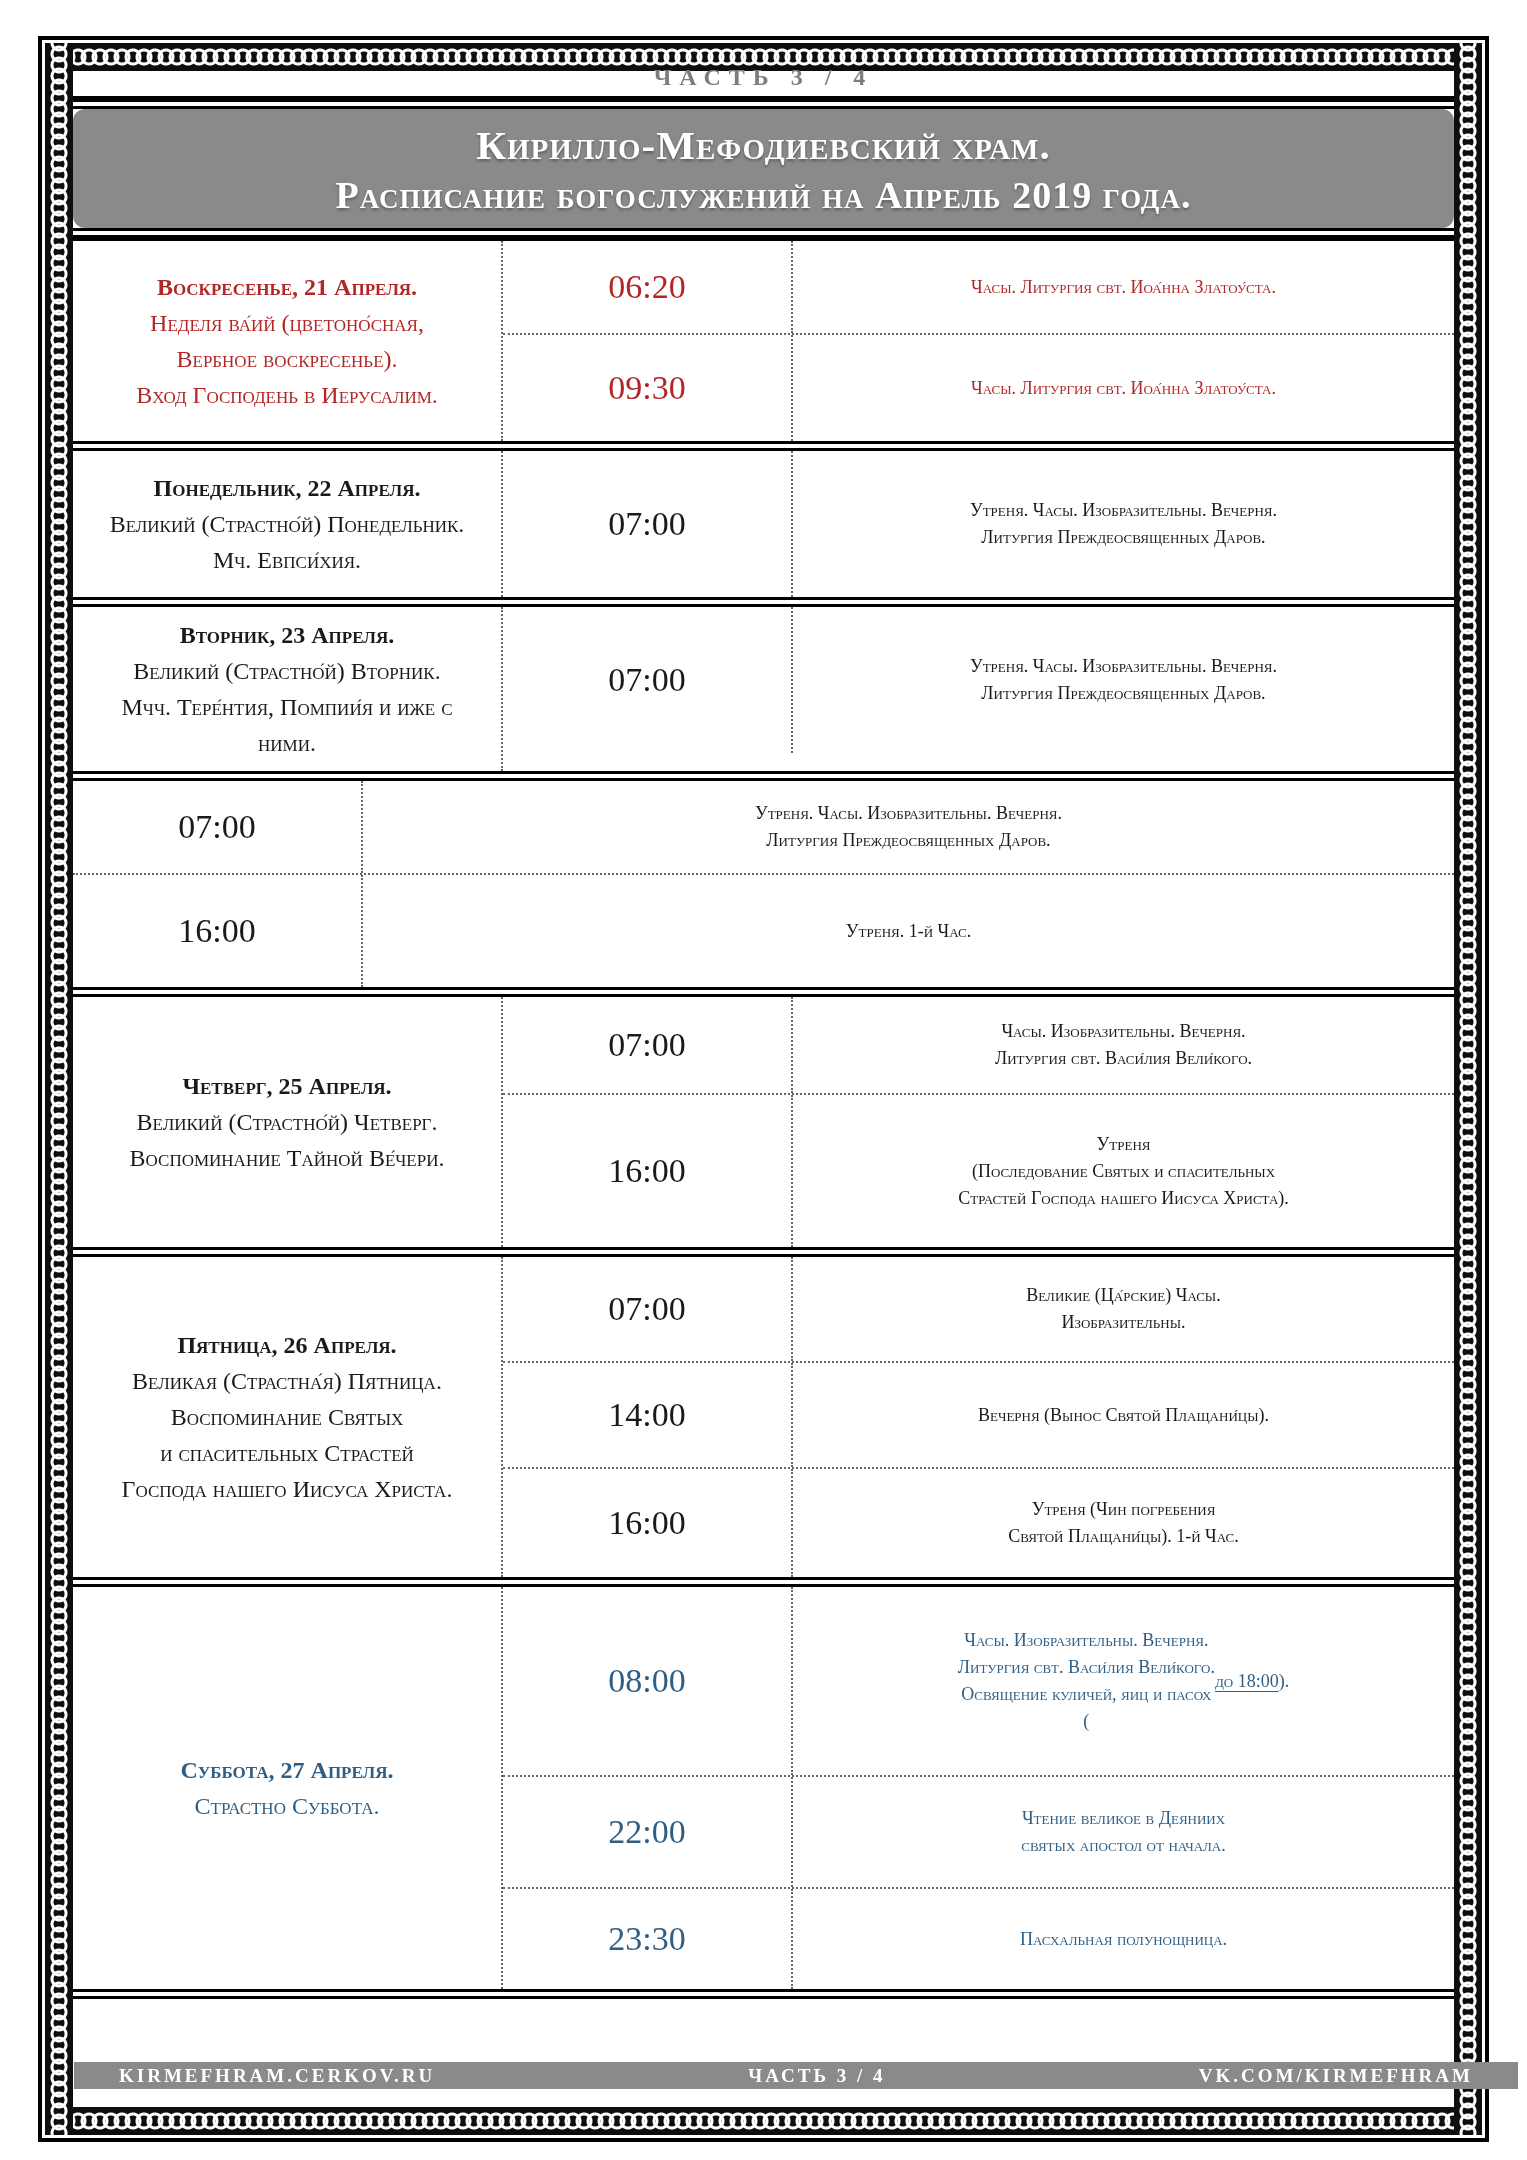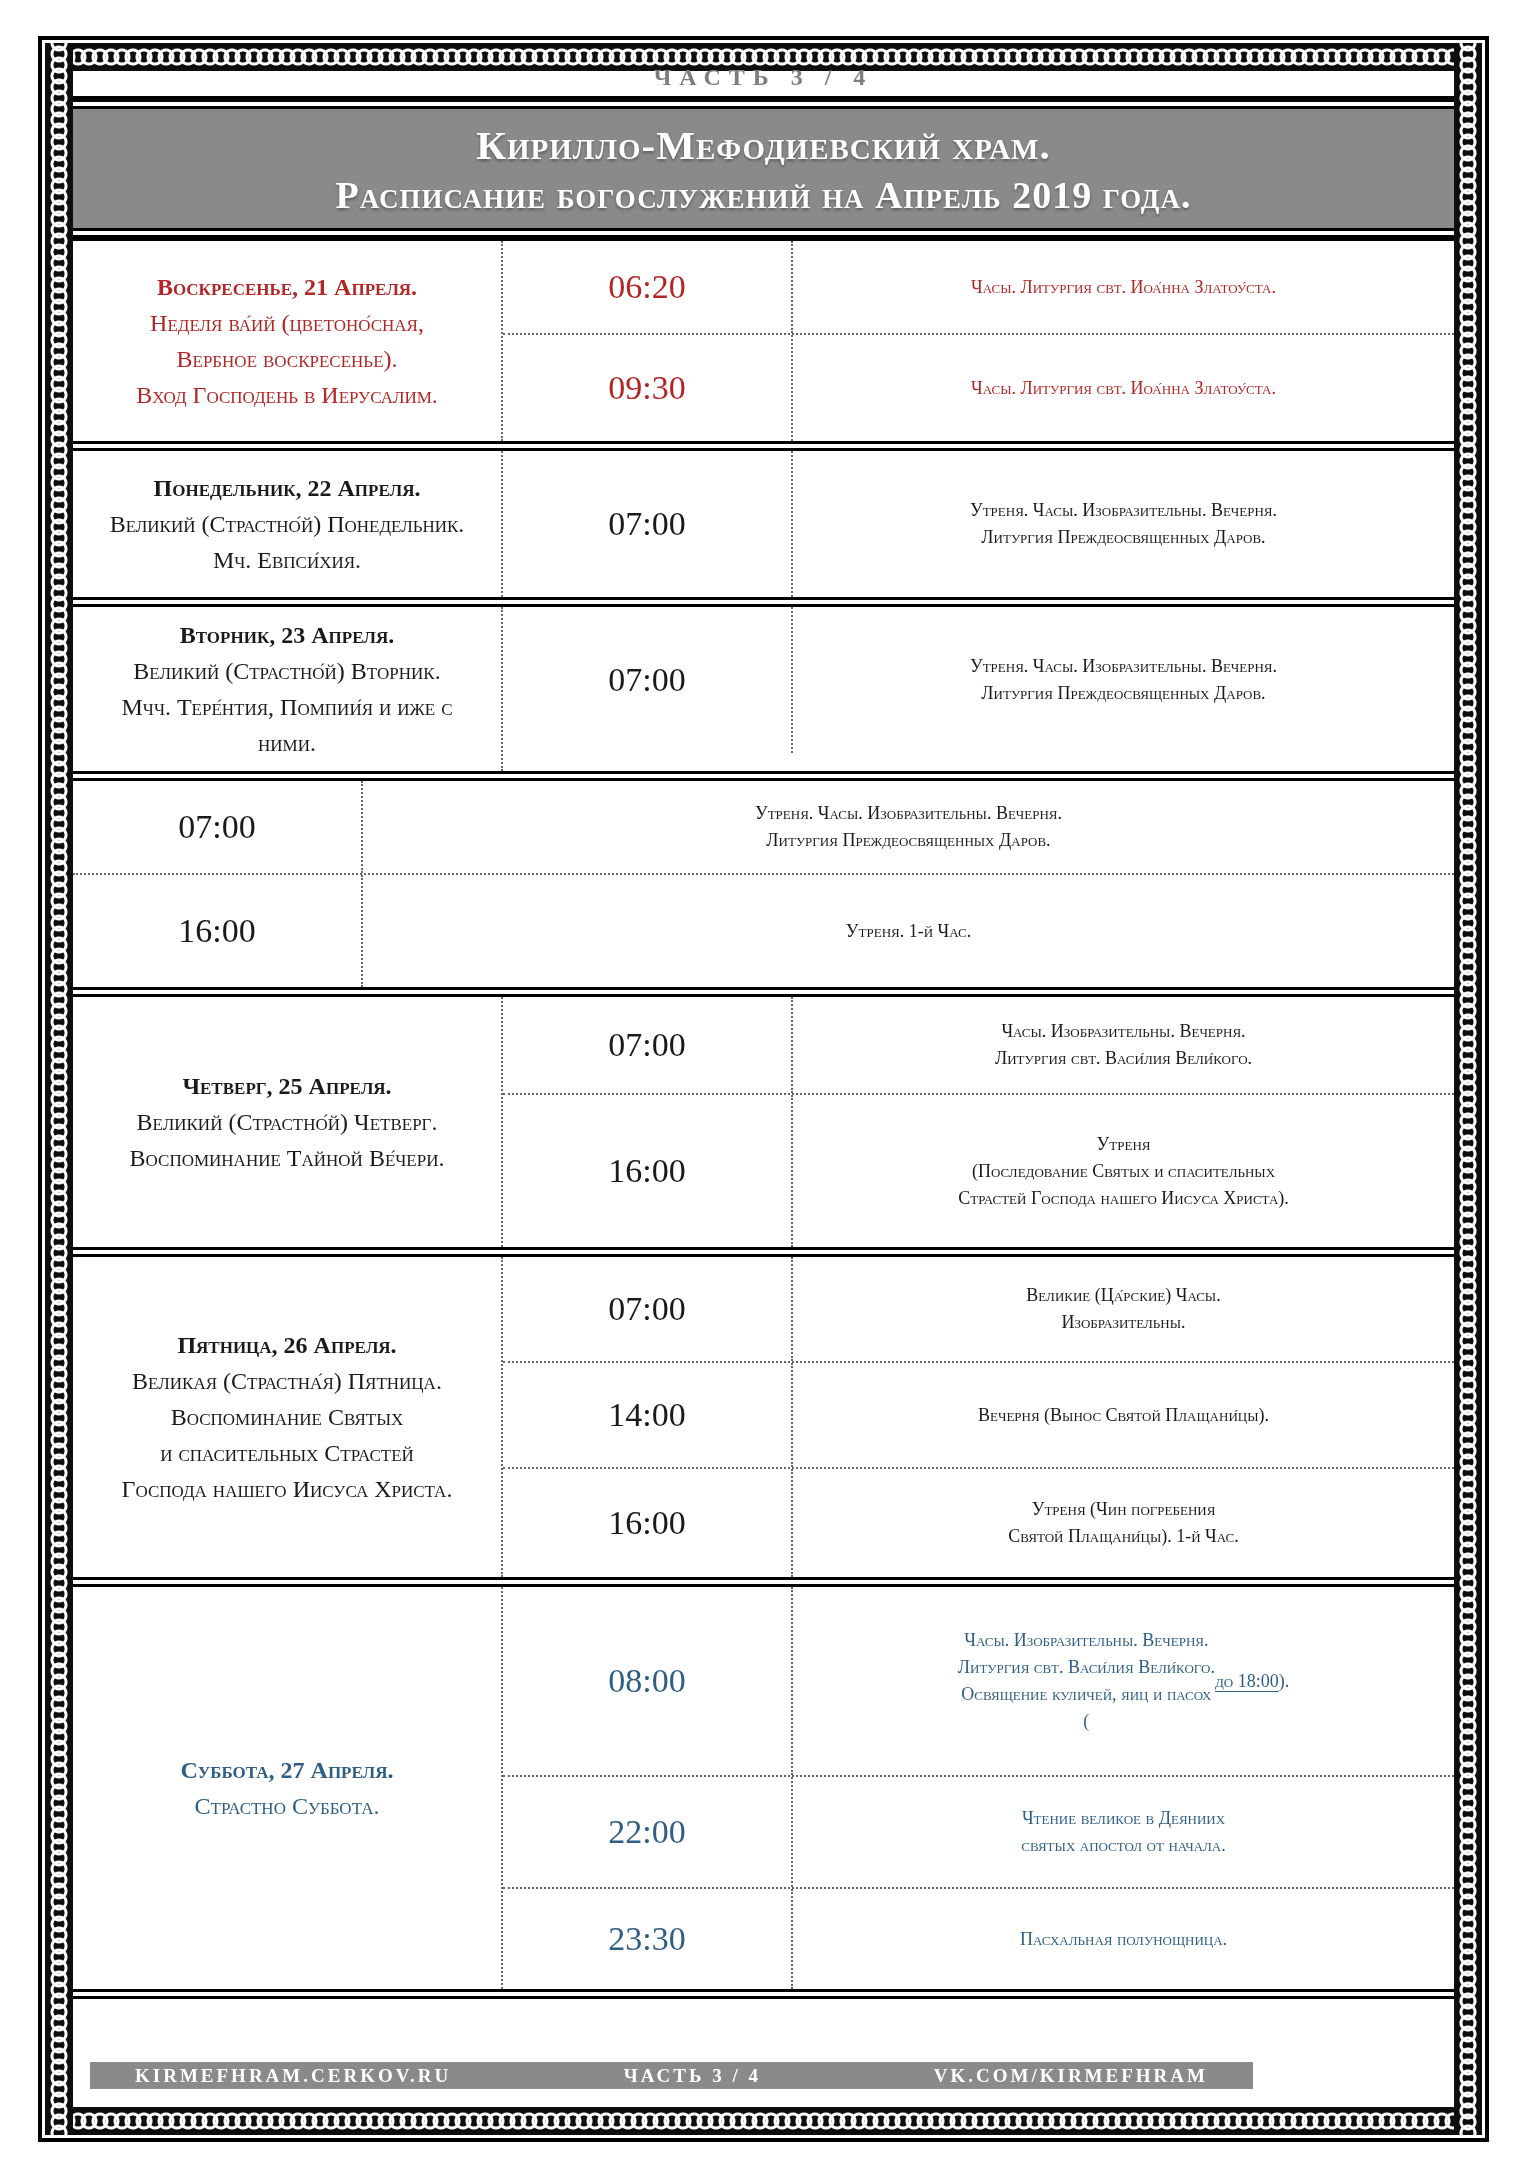--- a/index.html
+++ b/index.html
@@ -47,20 +47,21 @@
   .rule{position:absolute;left:73px;width:1381px;height:13px;box-sizing:border-box;background:#fff;}
   .rule-top{top:96px;border-top:6px solid #000;border-bottom:3px solid #000;}
   .rule-bottom{top:228px;border-top:3px solid #000;border-bottom:6px solid #000;}
 
   
   .header-band{
     position:absolute;left:73px;width:1381px;top:109px;height:119px;
     background:var(--band-gray,#8a8a8a);color:#fff;
     display:flex;flex-direction:column;justify-content:center;align-items:center;gap:4px;
     text-shadow:0 2px 3px rgba(0,0,0,.35);
+    border-radius:12px;
   }
   .header-band .l1{font-size:41px;font-weight:bold;font-variant:small-caps;letter-spacing:1px;}
   .header-band .l2{font-size:38px;font-weight:bold;font-variant:small-caps;letter-spacing:1px;text-align:center;}
 
   
   .table{position:absolute;left:73px;top:241px;width:1381px;}
   .day-row{display:flex;border-bottom:10px double #000;align-items:stretch;}
   .day-row[data-color="red"]{color:var(--c-red,#b22626);}
   .day-row[data-color="blue"]{color:var(--c-blue,#2f5e84);}
   .day-row[data-color="black"]{color:#1a1a1a;}
@@ -82,21 +83,21 @@
   }
   .desc{
     flex:1;display:flex;align-items:center;justify-content:center;
     text-align:center;font-size:18px;font-variant:small-caps;
     white-space:pre-line;line-height:1.5;padding:16px 14px;box-sizing:border-box;
   }
   .u{text-decoration:underline;text-underline-offset:4px;text-align:right;}
 
   
   .footer{
-    position:absolute;left:90px;width:1163px;top:2062px;height:27px;
+    position:absolute;left:74px;width:1444px;top:2062px;height:27px;
     background:var(--band-gray,#8a8a8a);color:#fff;
     display:flex;align-items:center;justify-content:space-between;
     padding:0 45px;box-sizing:border-box;
     font-weight:bold;font-size:19px;letter-spacing:3px;
   }
 </style>
 </head>
 <body style="--c-red: #b22626; --c-blue: #2f5e84; --band-gray: #8a8a8a;">
 
 <div class="frame">

